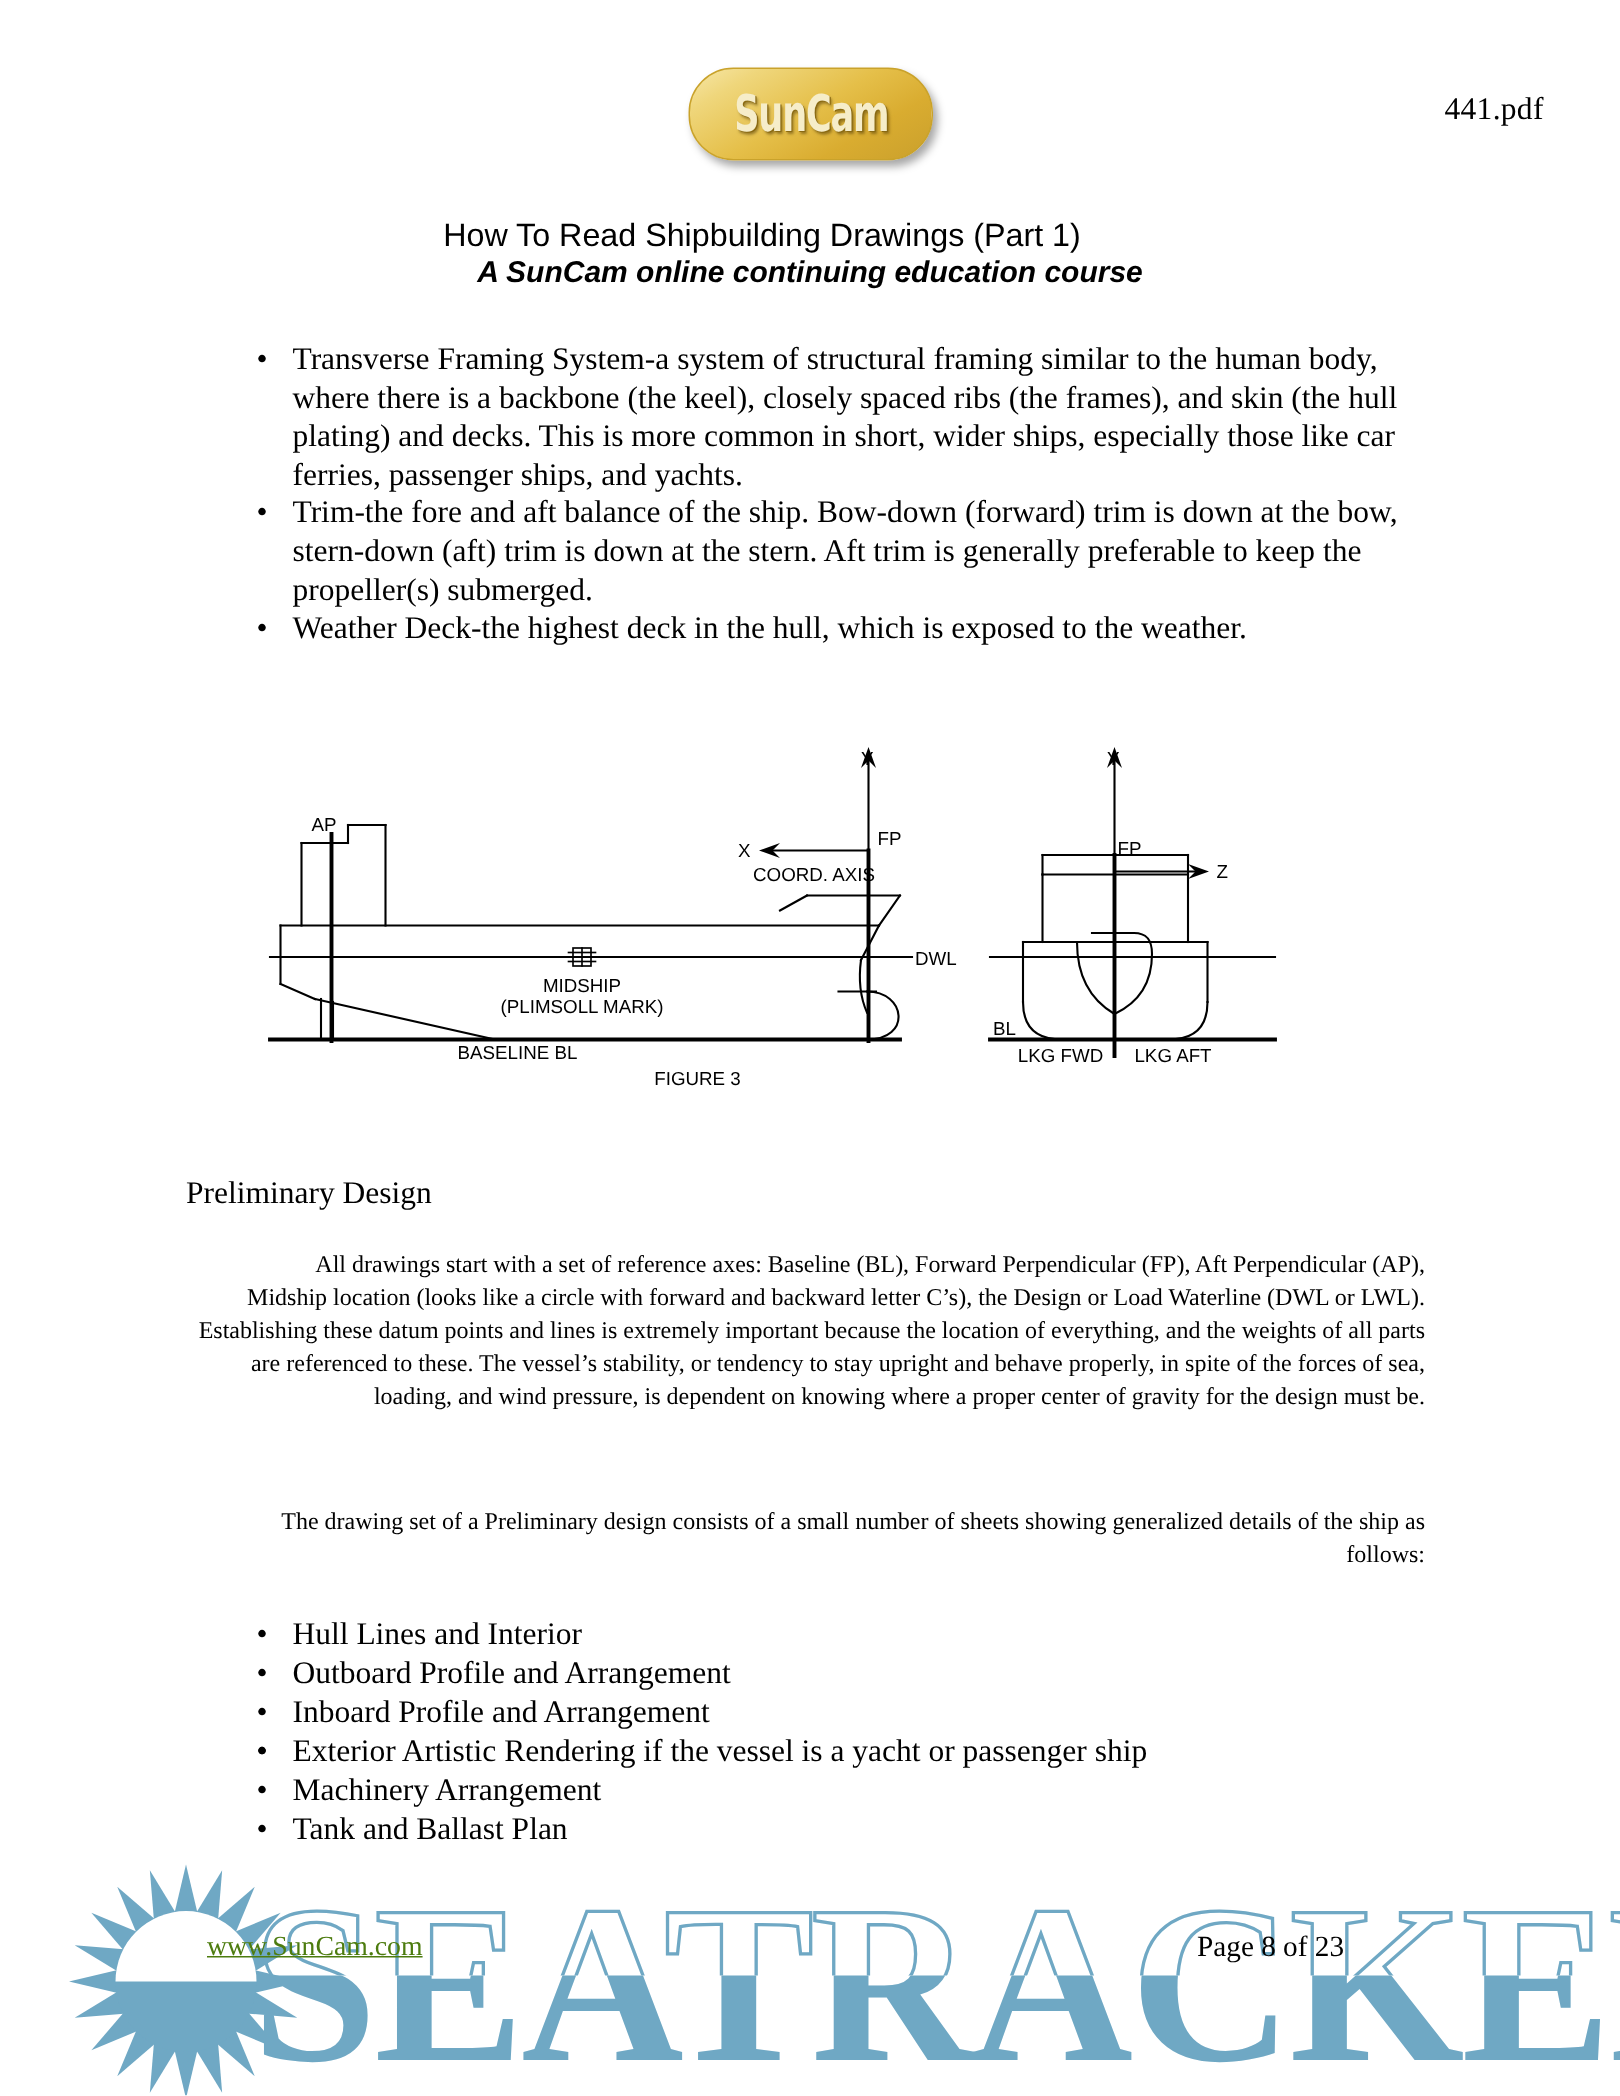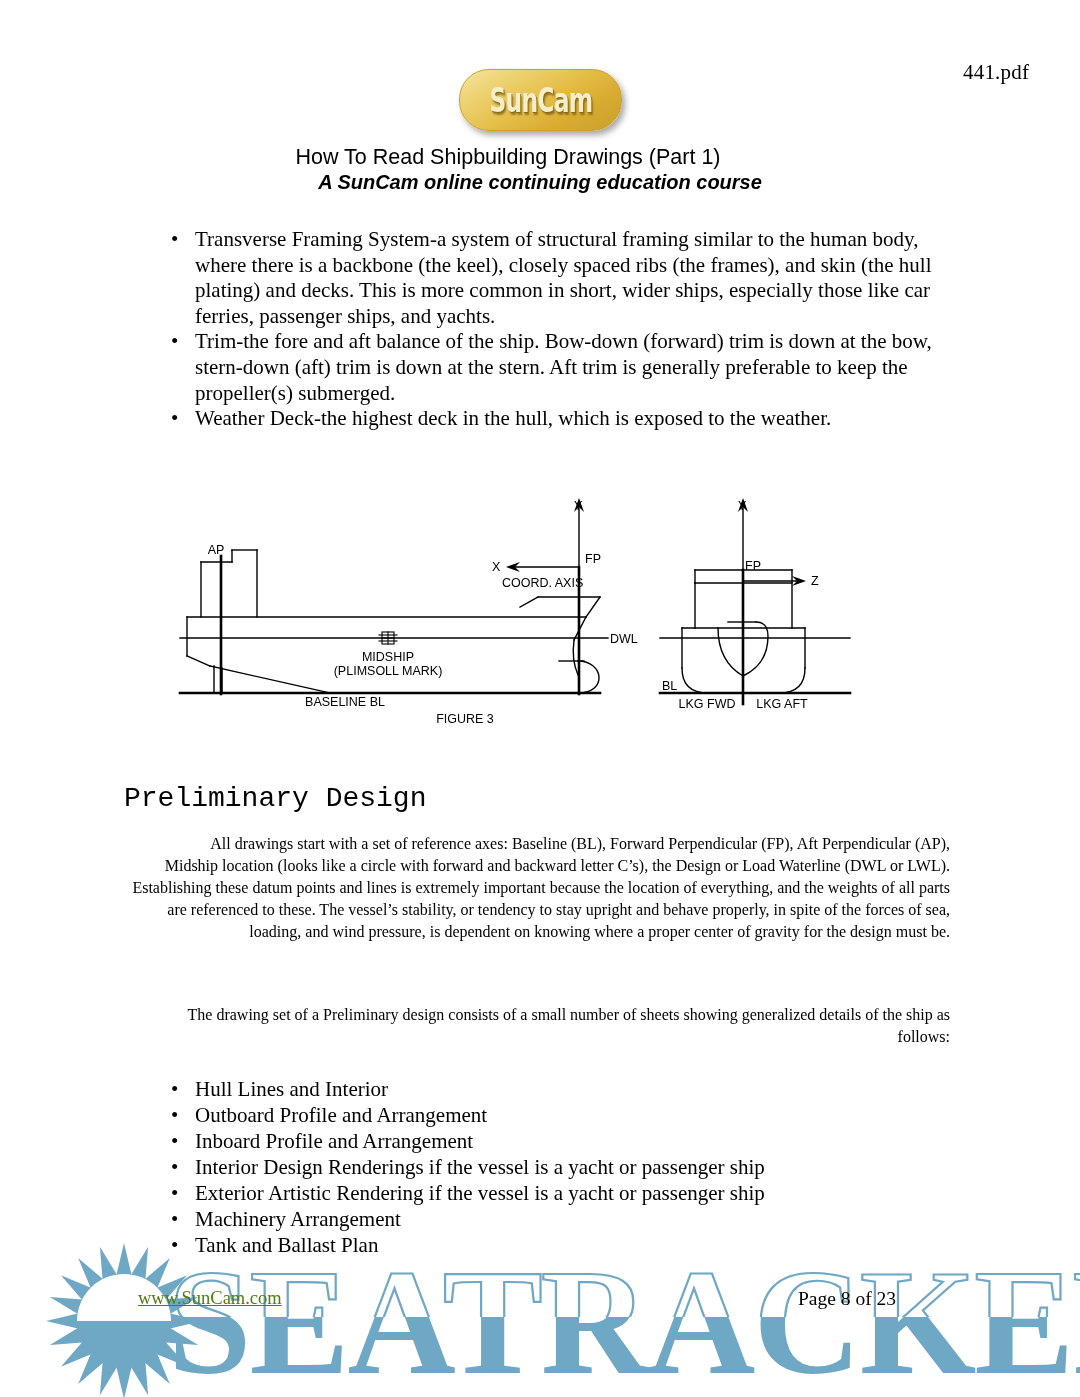--- a/index.html
+++ b/index.html
@@ -13,21 +13,21 @@
   }
   .page{position:absolute;inset:0;}
 
   
   #pdf-name{
     position:absolute;left:948px;top:60px;
     font-family:"Liberation Serif", serif;
     font-size:21px;letter-spacing:.2px;margin-left:15px;
   }
   #suncam-logo{
-    position:absolute;left:459px;top:69px;
+    position:absolute;left:459px;top:45px;
     width:161px;height:60px;
     border-radius:30px;
     background:linear-gradient(150deg,#f7e7a8 0%,#efd67b 18%,#e5bf49 48%,#d9ac30 72%,#caa02c 100%);
     box-shadow:3px 4px 6px rgba(0,0,0,.35);
     border:1px solid #c9a22b;
     display:flex;align-items:center;justify-content:center;
   }
   #suncam-logo-text{
     font-family:"DejaVu Sans", sans-serif;
     font-weight:bold;
@@ -64,22 +64,21 @@
   }
   .bullets li .bul{
     position:absolute;left:16px;top:0;
     font-size:21px;
   }
   #bullets-top{left:155px;top:227px;width:790px;}
   #bullets-top li{margin-bottom:0;}
 
   #section-heading{
     position:absolute;left:124px;top:783px;
-    font-size:28px;
-    font-family:Liberation Mono, monospace;
+    font-size:21px;
   }
   .para{
     position:absolute;
     font-size:16px;line-height:22px;
     text-align:right;
   }
   #para-1{left:124px;top:833px;width:826px;text-indent:36px;}
   #para-2{left:124px;top:1004px;width:826px;text-indent:36px;}
 
   #bullets-bottom{left:155px;top:1076px;width:790px;}
@@ -268,21 +267,20 @@
     <li>
       <span class="bul">•</span>
       <span>Outboard Profile and Arrangement</span>
     </li>
     <li>
       <span class="bul">•</span>
       <span>Inboard Profile and Arrangement</span>
     </li>
     <li>
       <span class="bul">•</span>
-      <span>Interior Design Renderings if the vessel is a yacht or passenger ship</span>
     </li>
     <li>
       <span class="bul">•</span>
       <span>Exterior Artistic Rendering if the vessel is a yacht or passenger ship</span>
     </li>
     <li>
       <span class="bul">•</span>
       <span>Machinery Arrangement</span>
     </li>
     <li>

